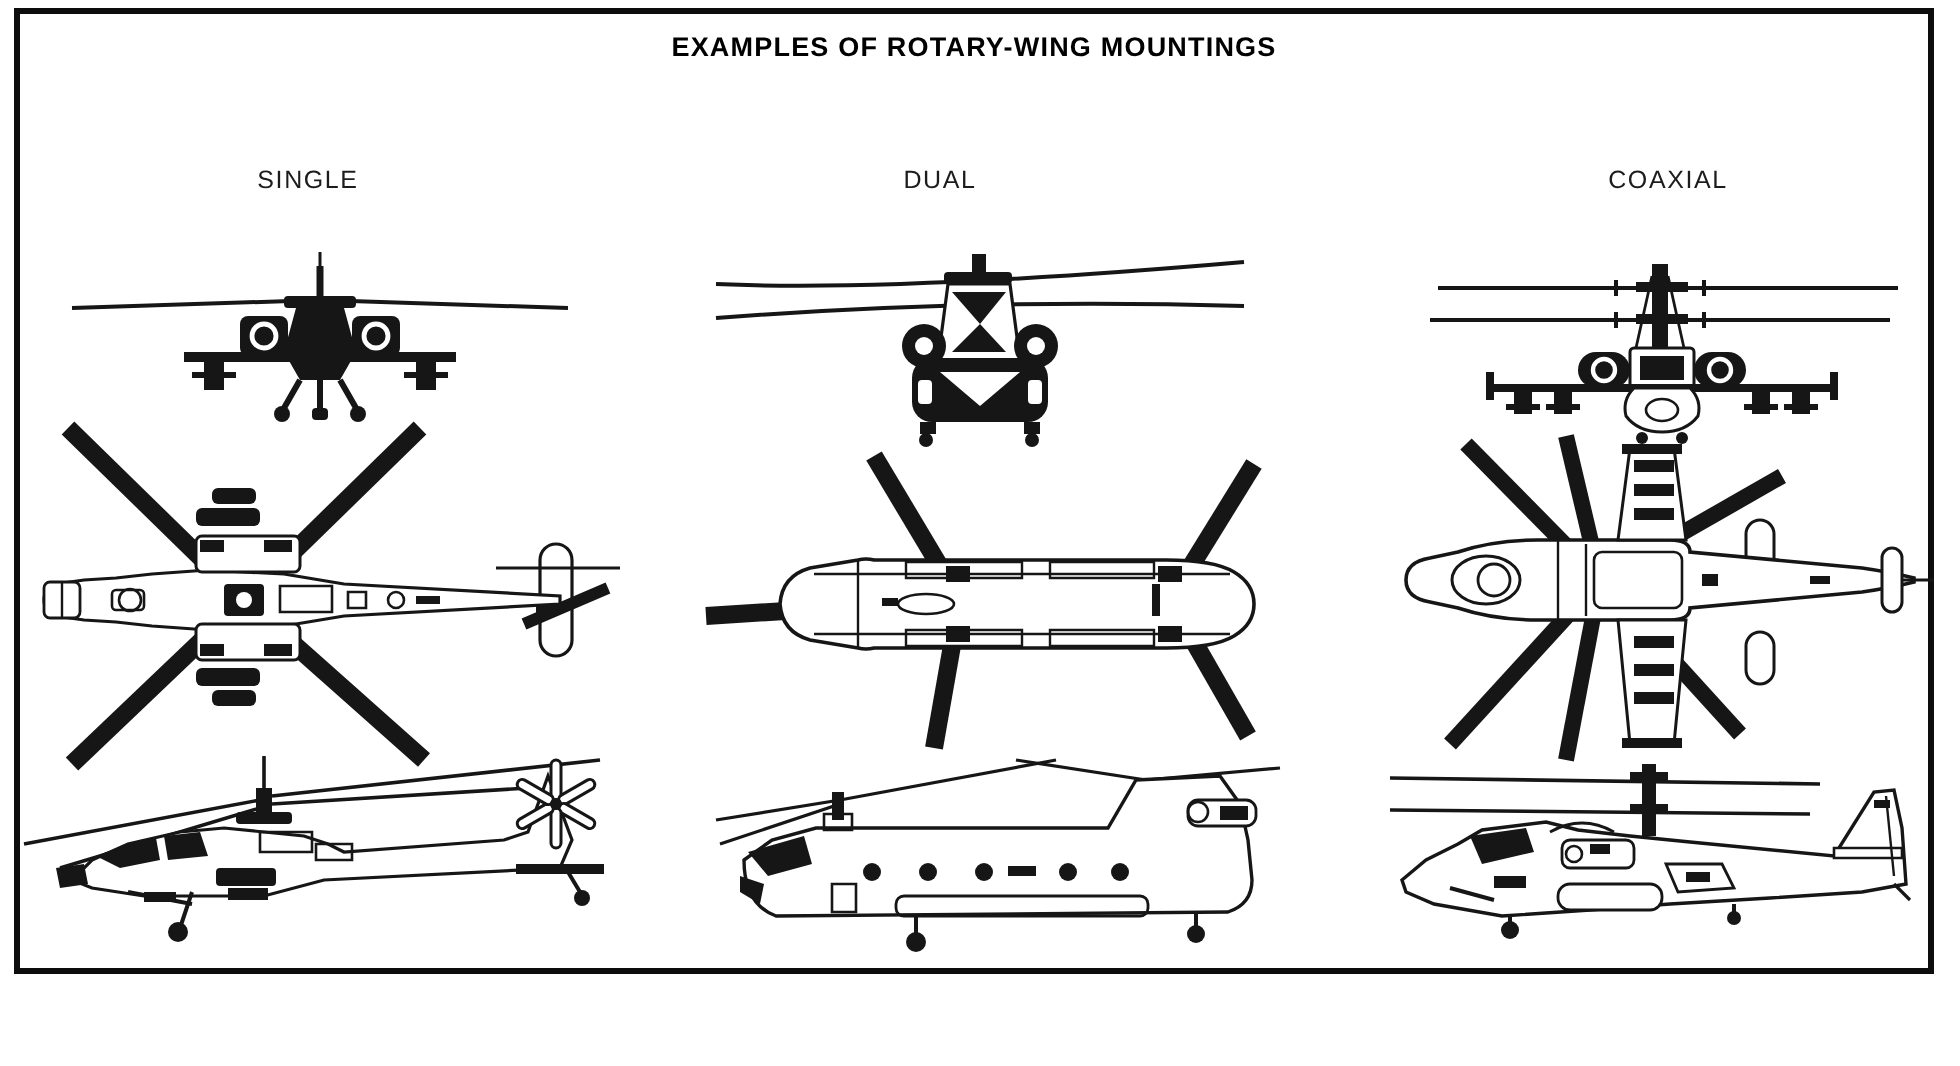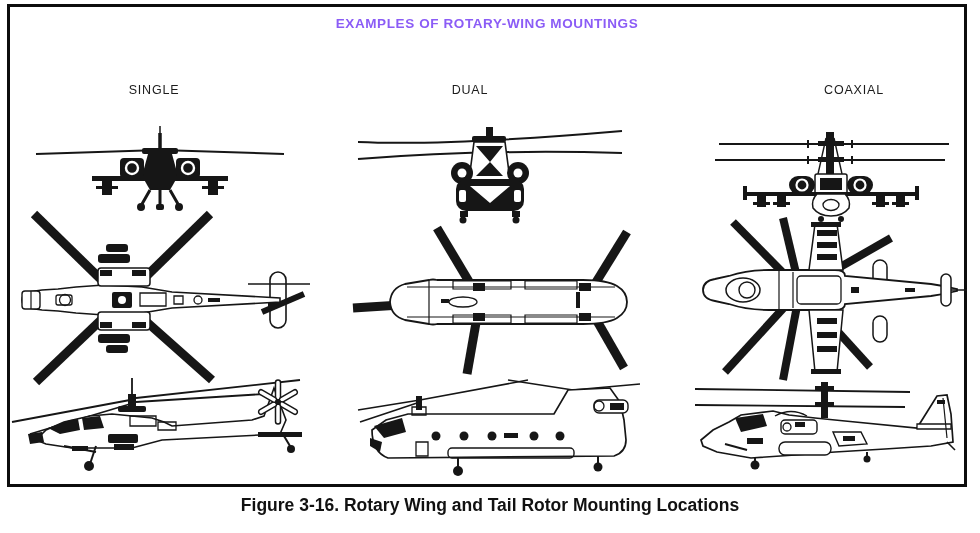--- a/index.html
+++ b/index.html
@@ -6,29 +6,29 @@
   #stage{
     position:relative;width:980px;height:533px;background:#ffffff;
     font-family:"Liberation Sans", sans-serif;color:#161616;overflow:hidden;
   }
   .frame{
     position:absolute;left:7px;top:4px;width:954px;height:477px;
     border:3px solid #0d0d0d;background:#ffffff;box-sizing:content-box;
   }
   .fig-title{
     position:absolute;left:7px;top:16px;width:960px;text-align:center;
-    font-size:13.5px;font-weight:700;letter-spacing:.6px;color:#8b5cf6;
+    font-size:13.5px;font-weight:700;letter-spacing:.6px;color:#000000;
   }
   .col-label{
     position:absolute;top:83px;width:140px;text-align:center;
     font-size:12.5px;font-weight:400;letter-spacing:.8px;color:#1c1c1c;
   }
   .col-label.single{left:84px;}
   .col-label.dual{left:400px;}
-  .col-label.coaxial{left:784px;}
+  .col-label.coaxial{left:764px;}
   .drawing{position:absolute;}
   .drawing svg{display:block;width:100%;height:100%;overflow:visible;}
   .caption{
     position:absolute;left:0;top:495px;width:980px;text-align:center;
     font-size:17.5px;font-weight:700;color:#111111;
   }
   svg *{vector-effect:non-scaling-stroke;}
 </style>
 </head>
 <body>
@@ -333,15 +333,14 @@
       <rect x="242" y="20" width="8" height="4" fill="#161616"></rect>
       <line x1="248" y1="18" x2="252" y2="58" stroke="#161616" stroke-width="1.2"></line>
       <line x1="60" y1="78" x2="60" y2="82" stroke="#161616" stroke-width="2"></line>
       <circle cx="60" cy="85" r="4.5" fill="#161616"></circle>
       <line x1="172" y1="72" x2="172" y2="76" stroke="#161616" stroke-width="2"></line>
       <circle cx="172" cy="79" r="3.5" fill="#161616"></circle>
       <line x1="252" y1="62" x2="260" y2="70" stroke="#161616" stroke-width="1.6"></line>
     </svg>
   </div>
 
-  <div class="caption">Figure 3-16. Rotary Wing and Tail Rotor Mounting Locations</div>
 
 </div>
 
 </body></html>

